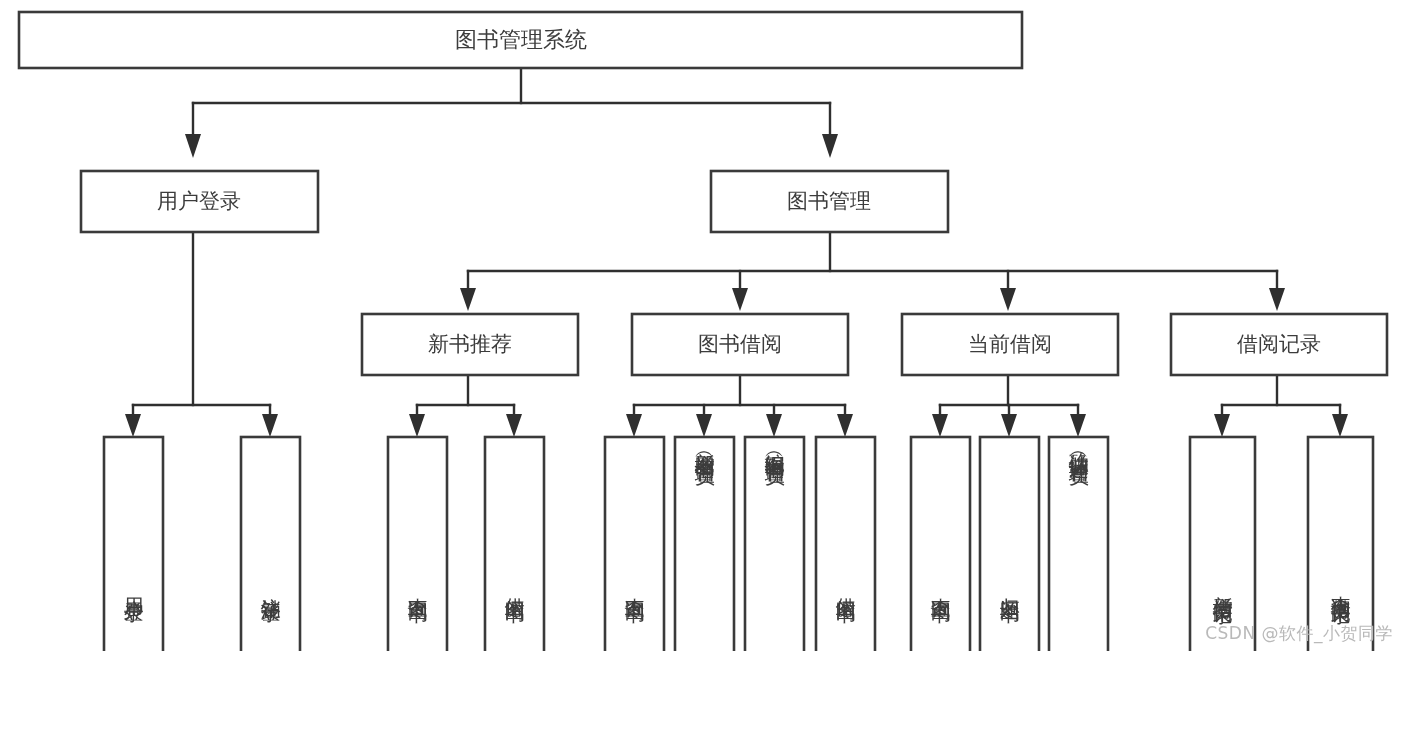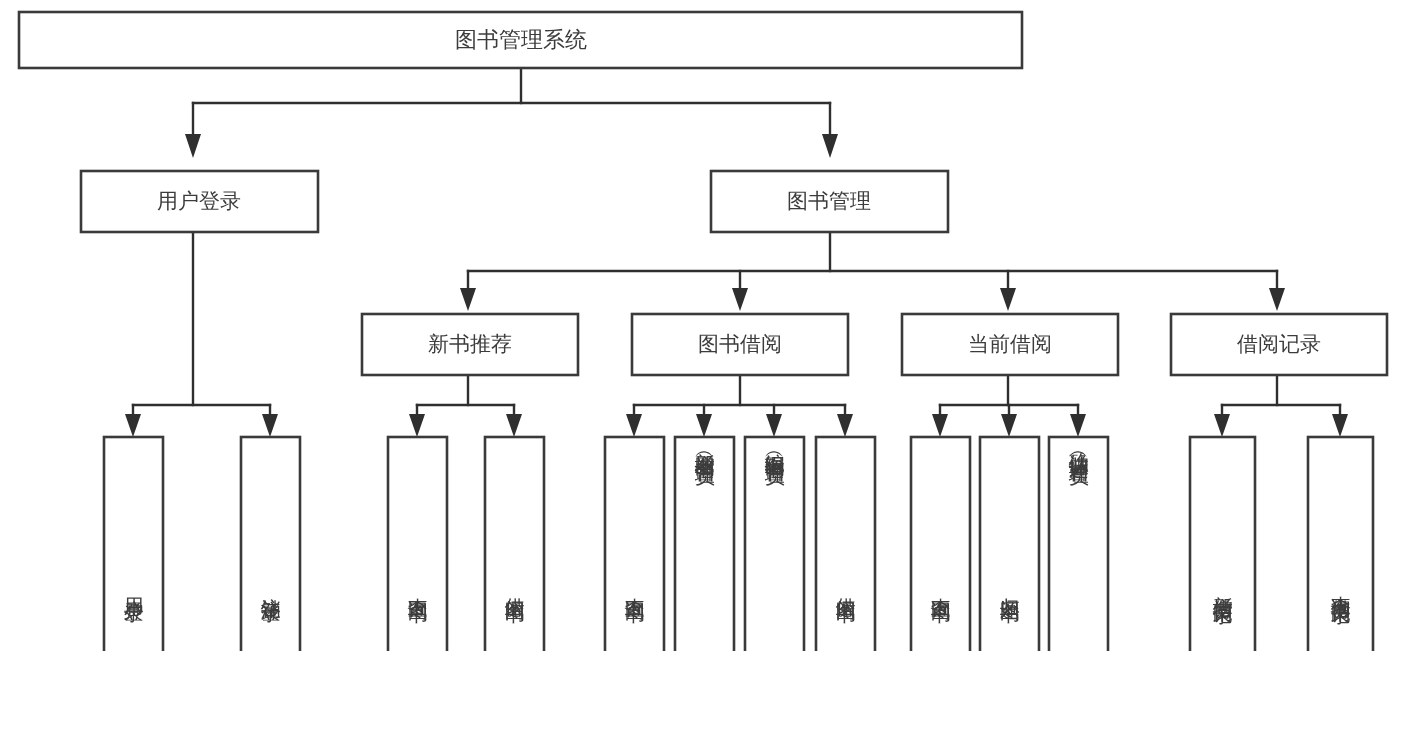--- a/index.html
+++ b/index.html
@@ -250,14 +250,15 @@
     <span class="leaf-label">确认归还（管理员）</span>
   </div>
 
   <div class="leaf-label-wrap" style="left:1190px; top:437px; width:65px; height:297px;">
     <span class="leaf-label">新增借阅记录</span>
   </div>
   <div class="leaf-label-wrap" style="left:1308px; top:437px; width:65px; height:297px;">
     <span class="leaf-label">查询借阅记录</span>
   </div>
 
+  <div class="watermark">CSDN @软件_小贺同学</div>
 
 </div>
 
 </body></html>

